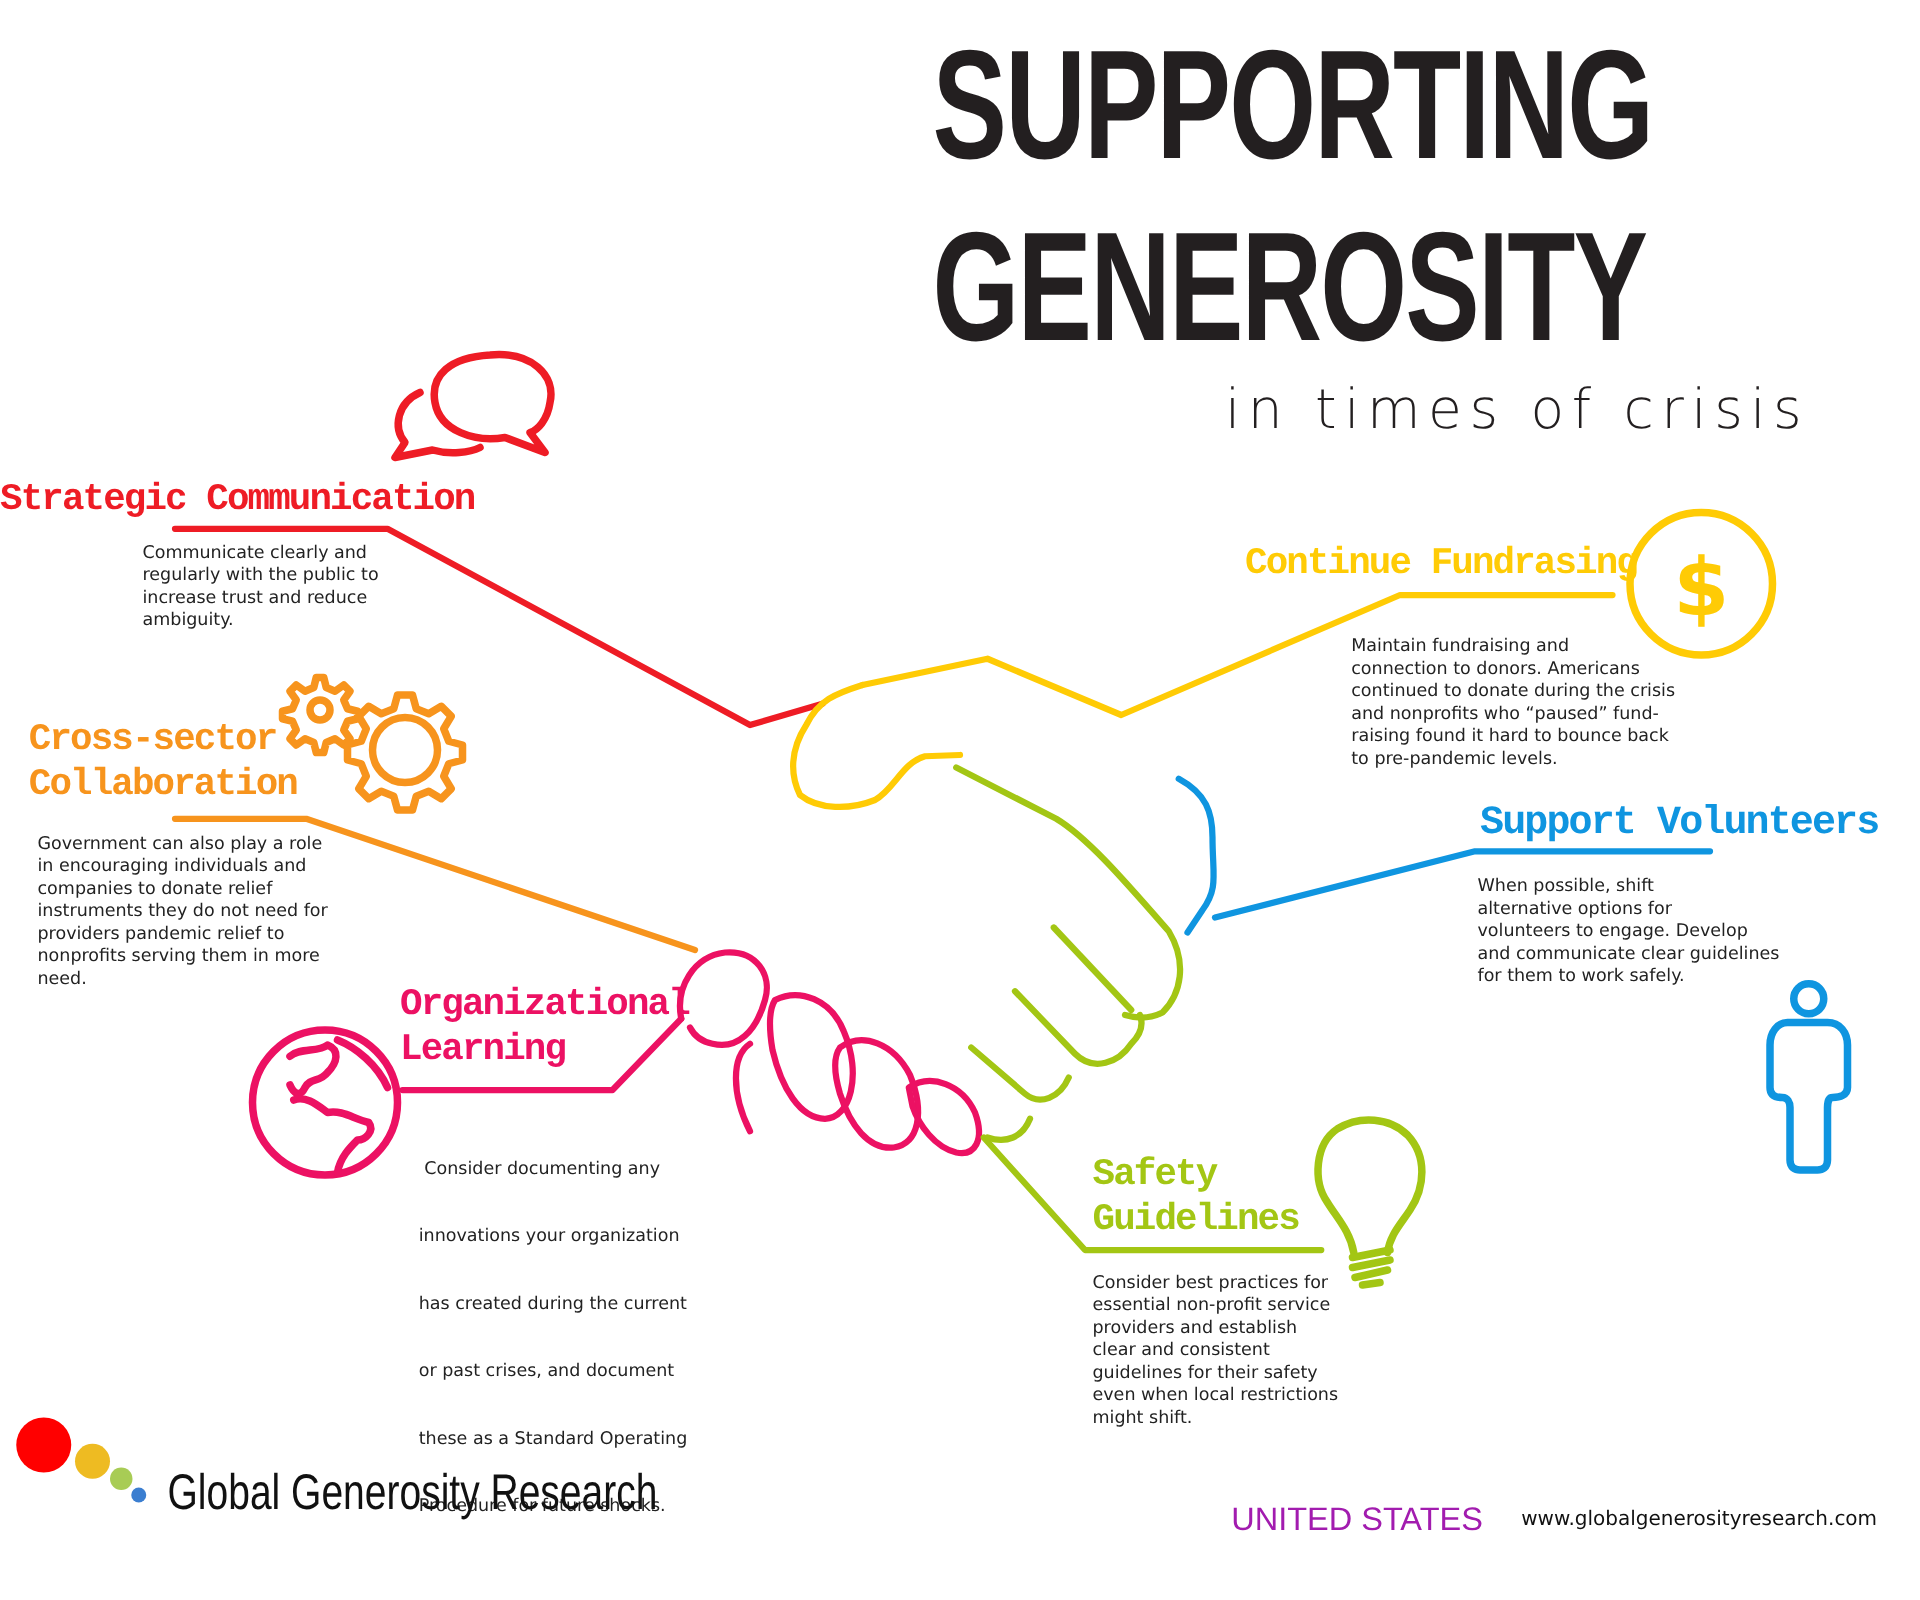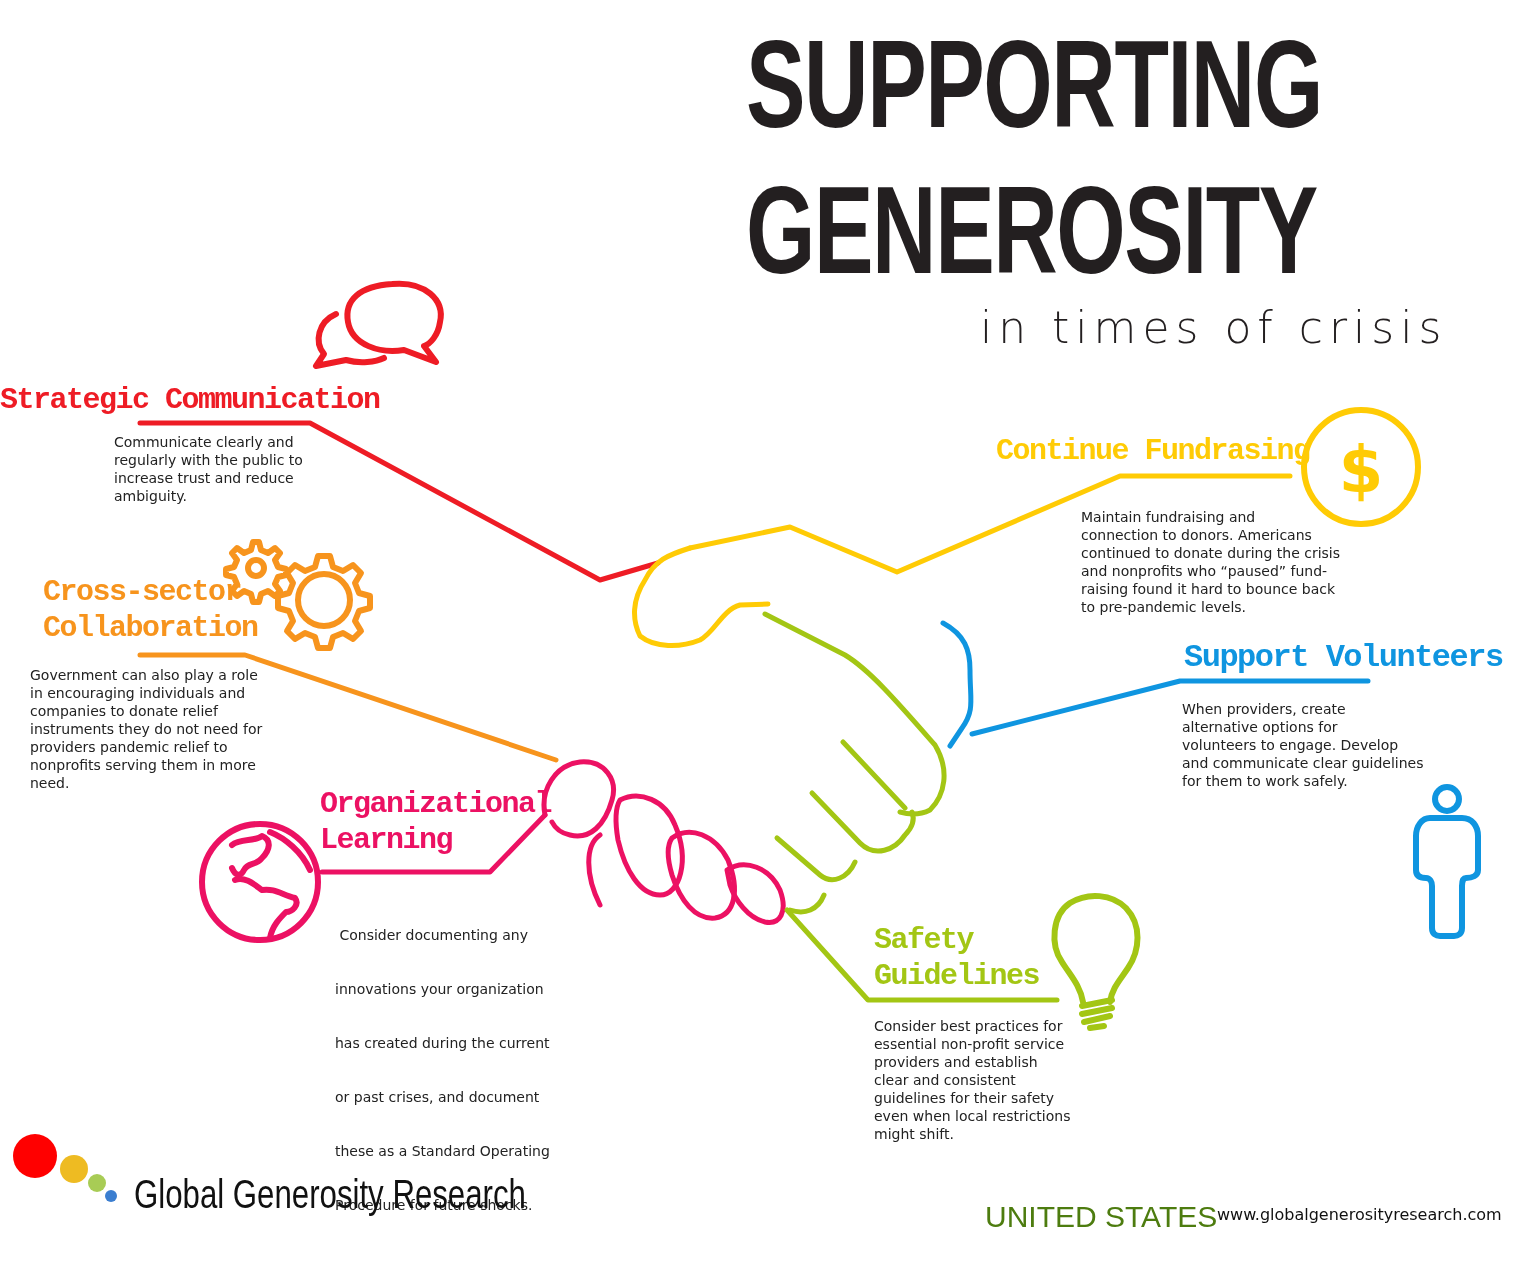--- a/index.html
+++ b/index.html
@@ -11,21 +11,21 @@
            letter-spacing: -2px; transform-origin: left top; white-space: nowrap; }
   .title1 { left: 746px; top: 22px; font-size: 124px; transform: scaleX(0.72); line-height: 1; }
   .title2 { left: 746px; top: 168px; font-size: 124px; transform: scaleX(0.72); line-height: 1; }
   .subtitle { left: 980px; top: 302px; font-family: "DejaVu Sans", sans-serif; font-weight: 200;
               font-size: 44px; letter-spacing: 6px; color: #231f20; white-space: nowrap; font-stretch: condensed; }
   .heading { font-family: Liberation Mono, monospace; font-weight: 700; letter-spacing: -1.5px;
              line-height: 36px; white-space: nowrap; }
   .body-text { font-family: "DejaVu Sans", sans-serif; font-size: 14px; line-height: 18px; color: #222; }
   .logo-text { left: 134px; top: 1172px; font-family: "Liberation Sans", sans-serif; font-size: 40px;
                color: #111; transform: scaleX(0.78); transform-origin: left top; white-space: nowrap; }
-  .country { left: 985px; top: 1200px; font-family: "Liberation Sans", sans-serif; font-size: 30px; color: #4d7c0f; }
+  .country { left: 985px; top: 1200px; font-family: "Liberation Sans", sans-serif; font-size: 26px; color: #a21caf; }
   .url { left: 1217px; top: 1205px; font-family: "DejaVu Sans", sans-serif; font-size: 16px; color: #111; }
 </style>
 </head>
 <body>
 
 <svg class="art" viewBox="0 0 1536 1280" fill="none" stroke-linecap="round" stroke-linejoin="round">
 
   <g stroke="#ee1c25" stroke-width="5">
     <polyline points="140,423 310,423 600,580 658,563"></polyline>
   </g>
@@ -112,21 +112,21 @@
 <div class="abs subtitle">in times of crisis</div>
 
 <div class="abs heading" style="left:0; top:382px; font-size:30px; color:#ee1c25;">Strategic Communication</div>
 <div class="abs body-text" style="left:114px; top:433px; width:220px;">
   <div>Communicate clearly and</div>
   <div>regularly with the public to</div>
   <div>increase trust and reduce</div>
   <div>ambiguity.</div>
 </div>
 
-<div class="abs heading" style="left:43px; top:574px; font-size:30px; color:#f7941d;">
+<div class="abs heading" style="left:23px; top:574px; font-size:30px; color:#f7941d;">
   <div>Cross-sector</div>
   <div>Collaboration</div>
 </div>
 <div class="abs body-text" style="left:30px; top:666px; width:260px;">
   <div>Government can also play a role</div>
   <div>in encouraging individuals and</div>
   <div>companies to donate relief</div>
   <div>instruments they do not need for</div>
   <div>providers pandemic relief to</div>
   <div>nonprofits serving them in more</div>
@@ -151,21 +151,21 @@
   <div>Maintain fundraising and</div>
   <div>connection to donors. Americans</div>
   <div>continued to donate during the crisis</div>
   <div>and nonprofits who “paused” fund-</div>
   <div>raising found it hard to bounce back</div>
   <div>to pre-pandemic levels.</div>
 </div>
 
 <div class="abs heading" style="left:1184px; top:640px; font-size:32px; color:#0f95e0;">Support Volunteers</div>
 <div class="abs body-text" style="left:1182px; top:700px; width:260px;">
-  <div>When providers, create</div>
+  <div>When possible, shift</div>
   <div>alternative options for</div>
   <div>volunteers to engage. Develop</div>
   <div>and communicate clear guidelines</div>
   <div>for them to work safely.</div>
 </div>
 
 <div class="abs heading" style="left:874px; top:922px; font-size:30px; color:#a3c614;">
   <div>Safety</div>
   <div>Guidelines</div>
 </div>

